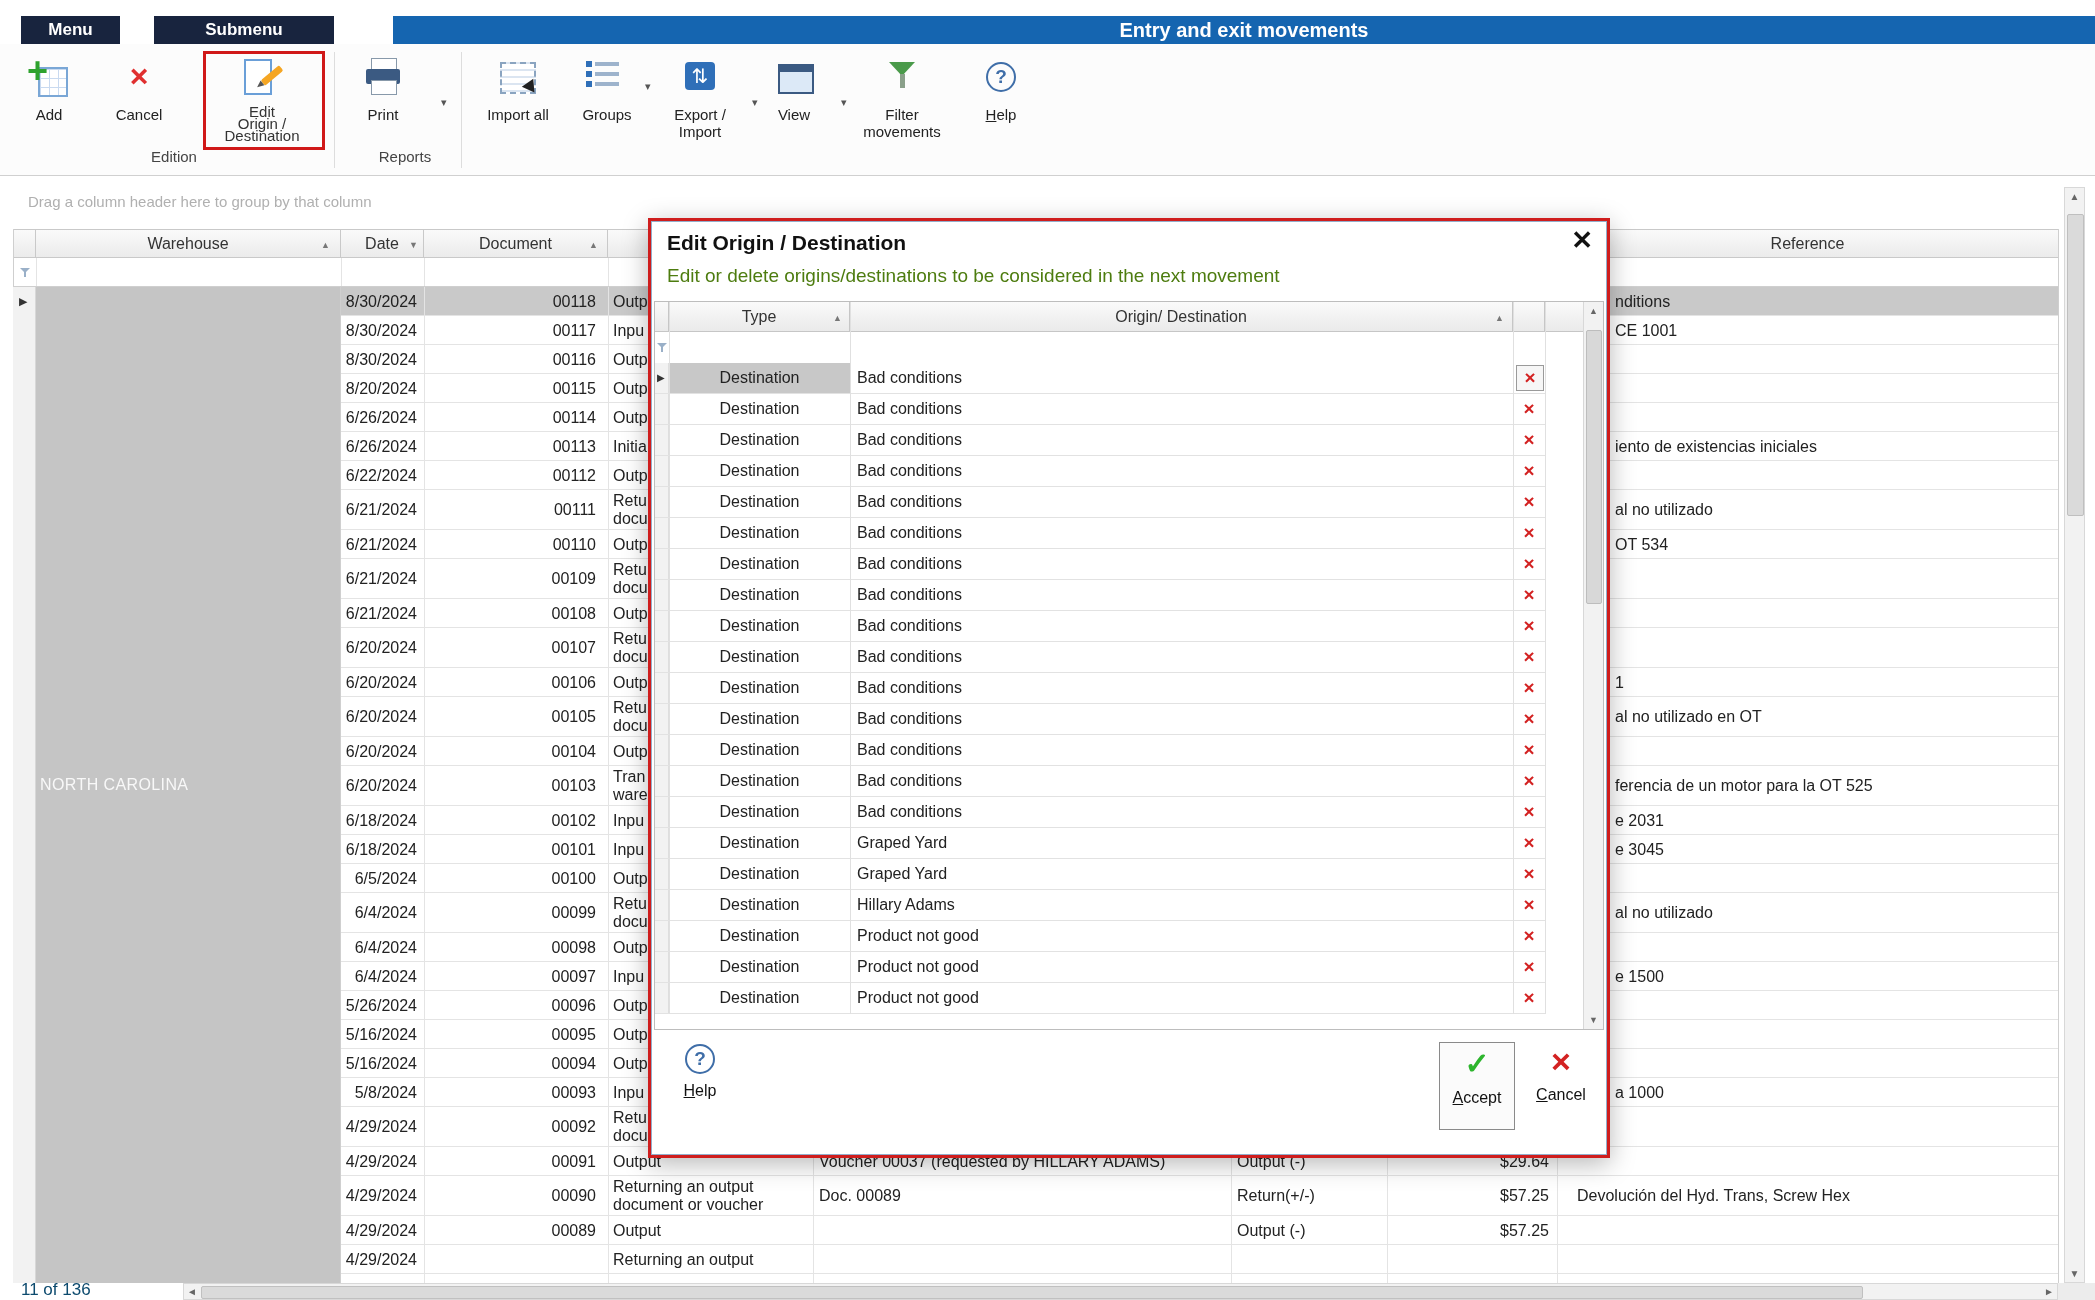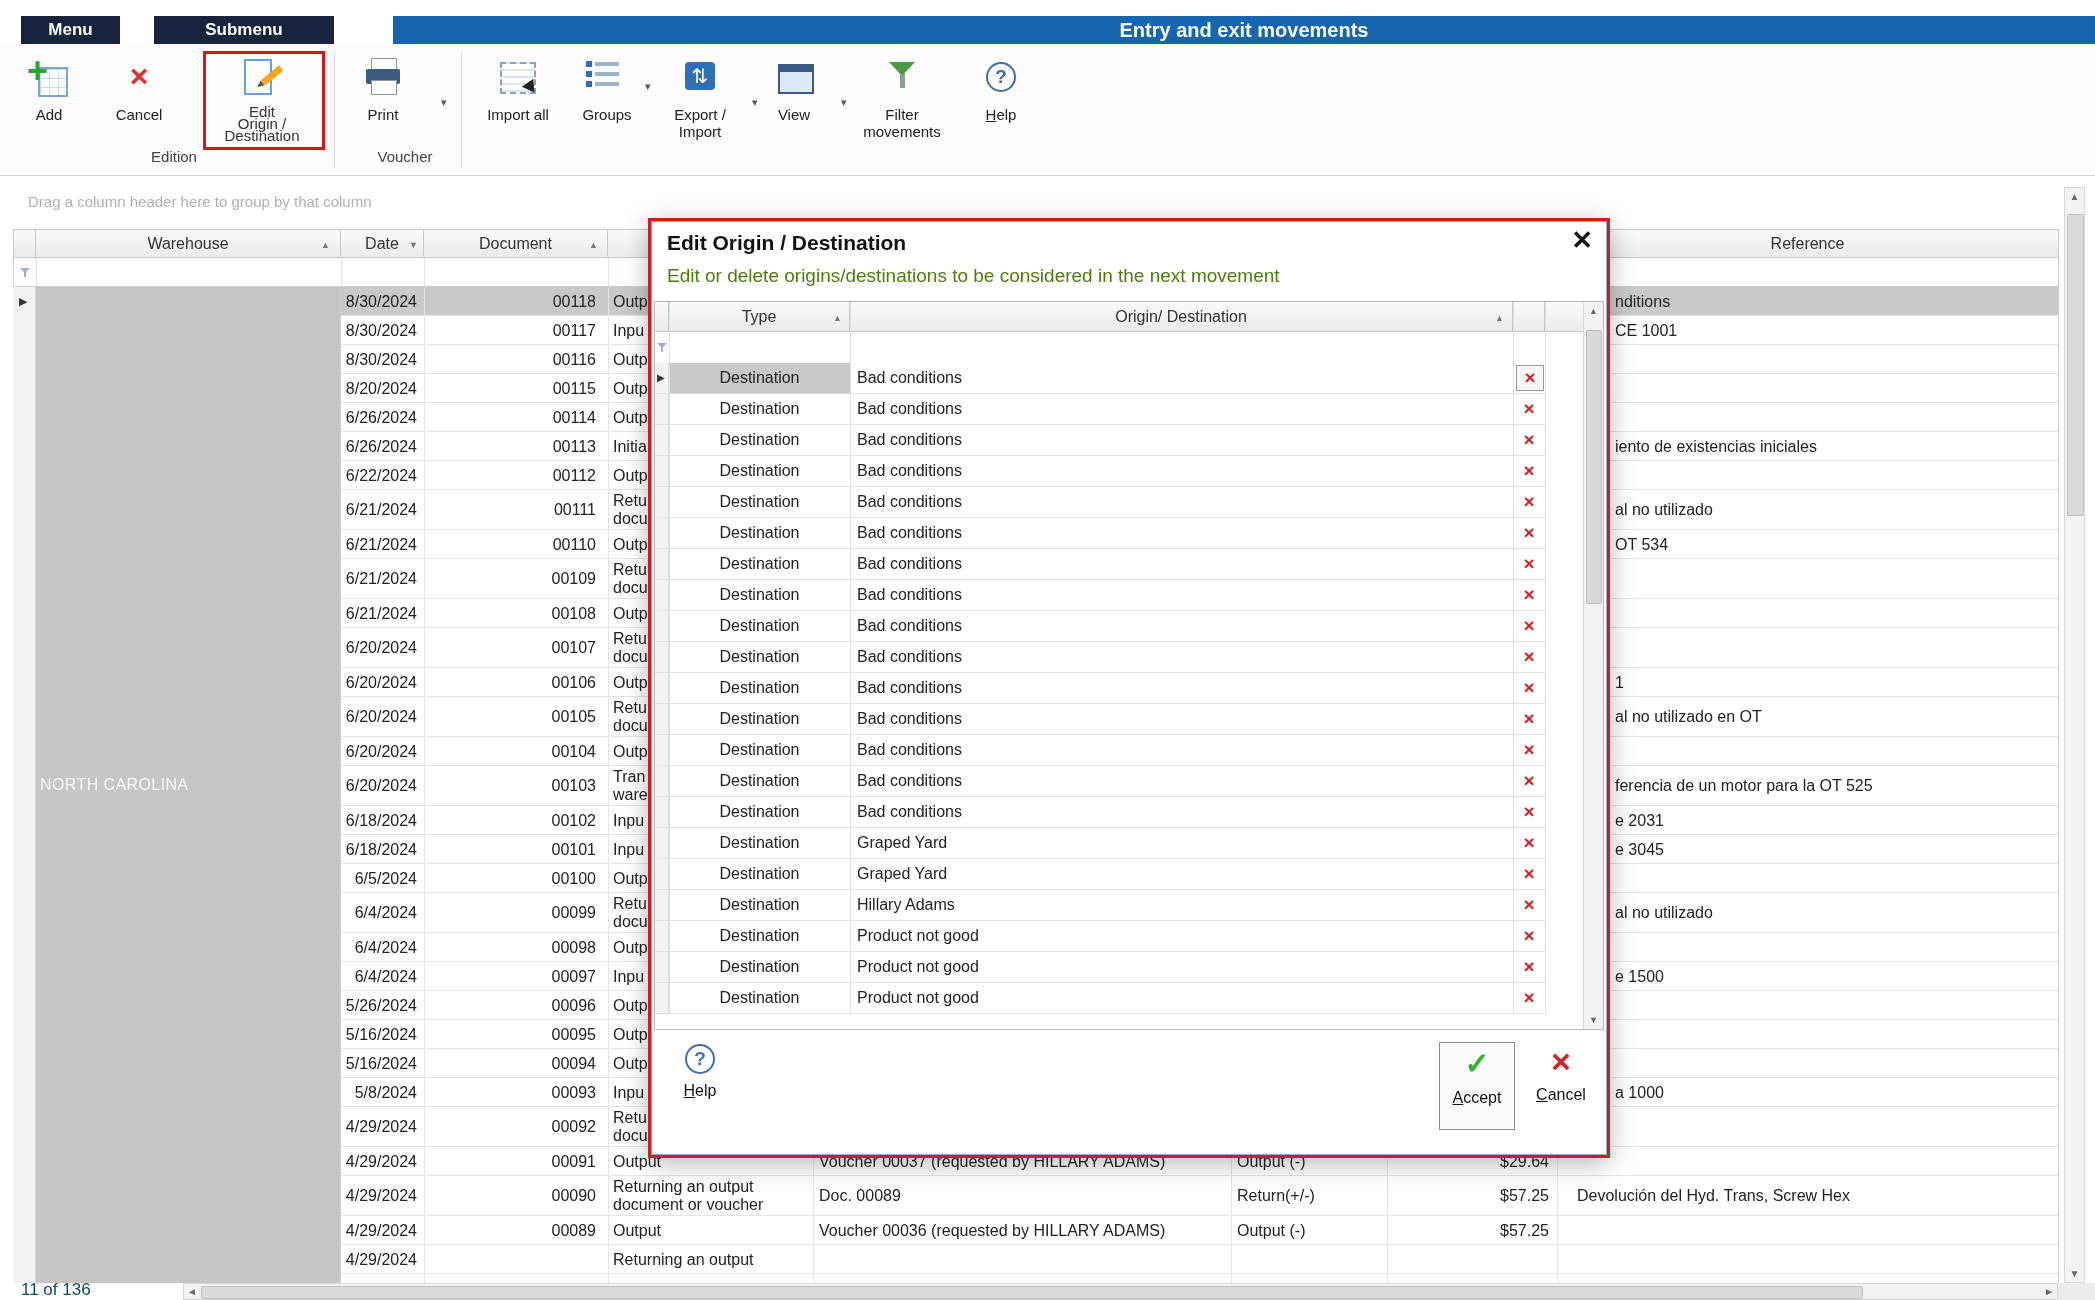--- a/index.html
+++ b/index.html
@@ -237,21 +237,21 @@
 
     <span class="dd" style="left:441px;top:52px">▾</span>
     <span class="dd" style="left:645px;top:36px">▾</span>
     <span class="dd" style="left:752px;top:52px">▾</span>
     <span class="dd" style="left:841px;top:52px">▾</span>
 
     <div class="vsep" style="left:334px"></div>
     <div class="vsep" style="left:461px"></div>
 
     <div class="grouplabel" style="left:74px">Edition</div>
-    <div class="grouplabel" style="left:305px">Voucher</div>
+    <div class="grouplabel" style="left:305px">Reports</div>
   </div>
 
   <div class="hintbar">
     <div class="hint">Drag a column header here to group by that column</div>
   </div>
 
   <div class="ghead">
     <div class="hcell" style="left:0;width:23px"></div>
     <div class="hcell" style="left:23px;width:305px">Warehouse</div>
     <div class="hcell" style="left:328px;width:83px">Date</div>
@@ -605,21 +605,20 @@
           <div class="gc cm">Return(+/-)</div>
           <div class="gc ca">$57.25</div>
           <div class="gc cr">Devolución del Hyd. Trans, Screw Hex</div>
         </div>
         <div class="grow" style="top: 929px; height: 29px;">
           <div class="gc cd">4/29/2024</div>
           <div class="gc cn">00089</div>
           <div class="gc ct">
             <span>Output</span>
           </div>
-          <div class="gc cdt">Voucher 00036 (requested by HILLARY ADAMS)</div>
           <div class="gc cm">Output (-)</div>
           <div class="gc ca">$57.25</div>
           <div class="gc cr"></div>
         </div>
         <div class="grow" style="top: 958px; height: 29px;">
           <div class="gc cd">4/29/2024</div>
           <div class="gc cn"></div>
           <div class="gc ct">
             <span>Returning an output</span>
           </div>

